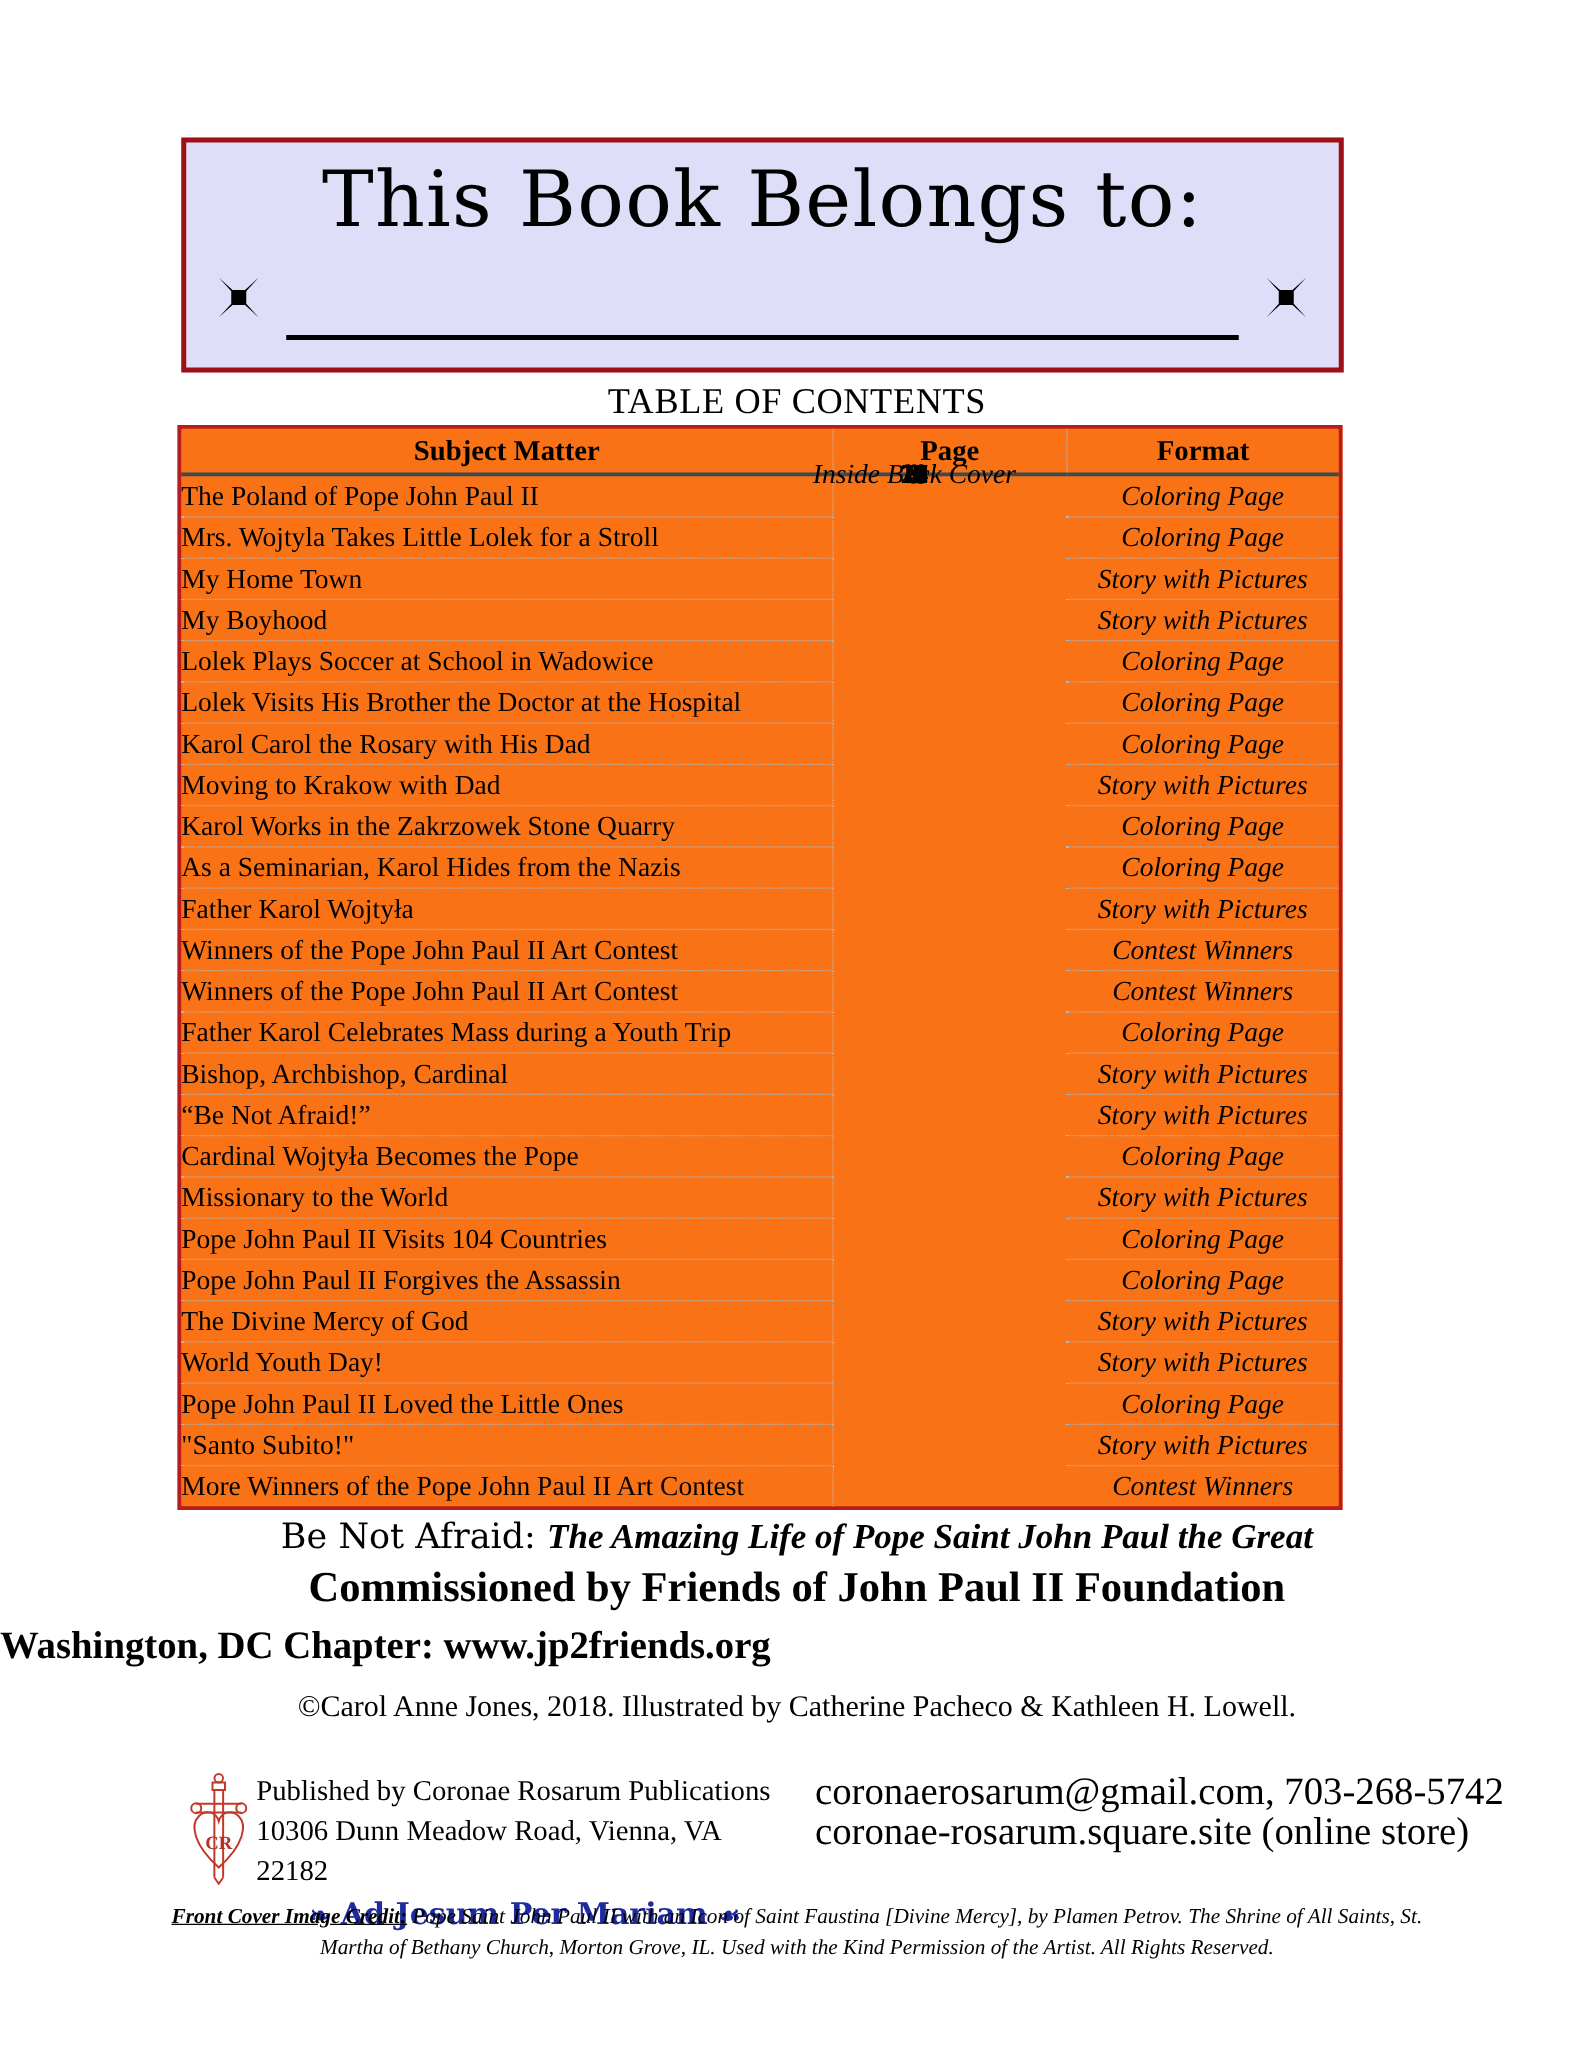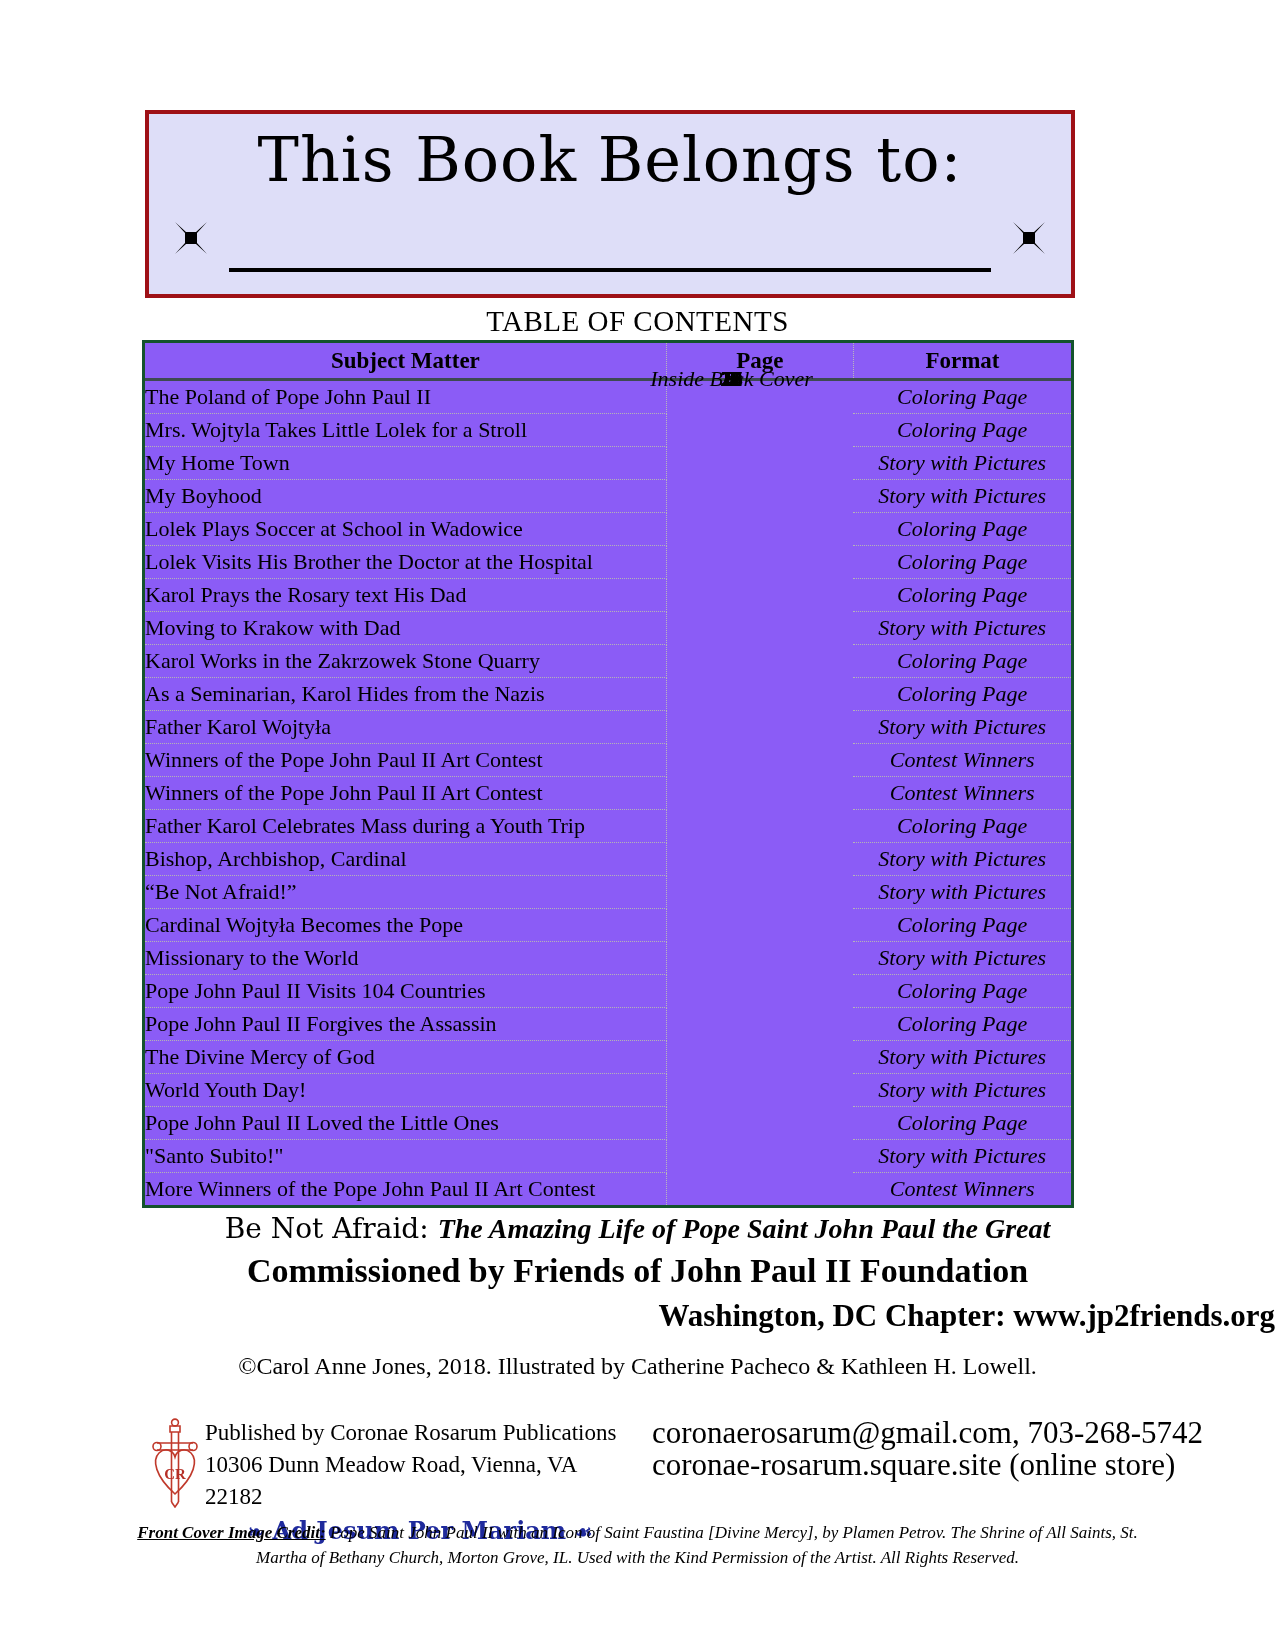--- a/index.html
+++ b/index.html
@@ -85,23 +85,23 @@
     font-size: 29px;
     line-height: 34px;
     letter-spacing: 0.5px;
   }
 
   .toc-frame {
     position: absolute;
     left: 142px;
     top: 320px;
     width: 932px;
-    border: 3px solid #14532d;
+    border: 3px solid #b91c1c;
     box-sizing: border-box;
-    background: #8b5cf6;
+    background: #f97316;
   }
   table.toc {
     border-collapse: collapse;
     width: 100%;
     table-layout: fixed;
   }
   table.toc col.c-subject { width: 56.3%; }
   table.toc col.c-page    { width: 20.2%; }
   table.toc col.c-format  { width: 23.5%; }
 
@@ -176,21 +176,21 @@
     font-family: "Liberation Serif", serif;
     font-size: 34px;
     font-weight: bold;
     white-space: nowrap;
   }
   .chapter {
     position: absolute;
     left: 0;
     top: 1278px;
     width: 1275px;
-    text-align: right;
+    text-align: left;
     font-family: "Liberation Serif", serif;
     font-size: 31px;
     font-weight: bold;
     white-space: nowrap;
   }
 
   .copyright {
     position: absolute;
     left: 0;
     top: 1333px;
@@ -336,21 +336,21 @@
             <td class="subject">Lolek Plays Soccer at School in Wadowice</td>
             <td class="page">5</td>
             <td class="format">Coloring Page</td>
           </tr>
           <tr>
             <td class="subject">Lolek Visits His Brother the Doctor at the Hospital</td>
             <td class="page">6</td>
             <td class="format">Coloring Page</td>
           </tr>
           <tr>
-            <td class="subject">Karol Prays the Rosary text His Dad</td>
+            <td class="subject">Karol Carol the Rosary with His Dad</td>
             <td class="page">7</td>
             <td class="format">Coloring Page</td>
           </tr>
           <tr>
             <td class="subject">Moving to Krakow with Dad</td>
             <td class="page">8</td>
             <td class="format">Story with Pictures</td>
           </tr>
           <tr>
             <td class="subject">Karol Works in the Zakrzowek Stone Quarry</td>

